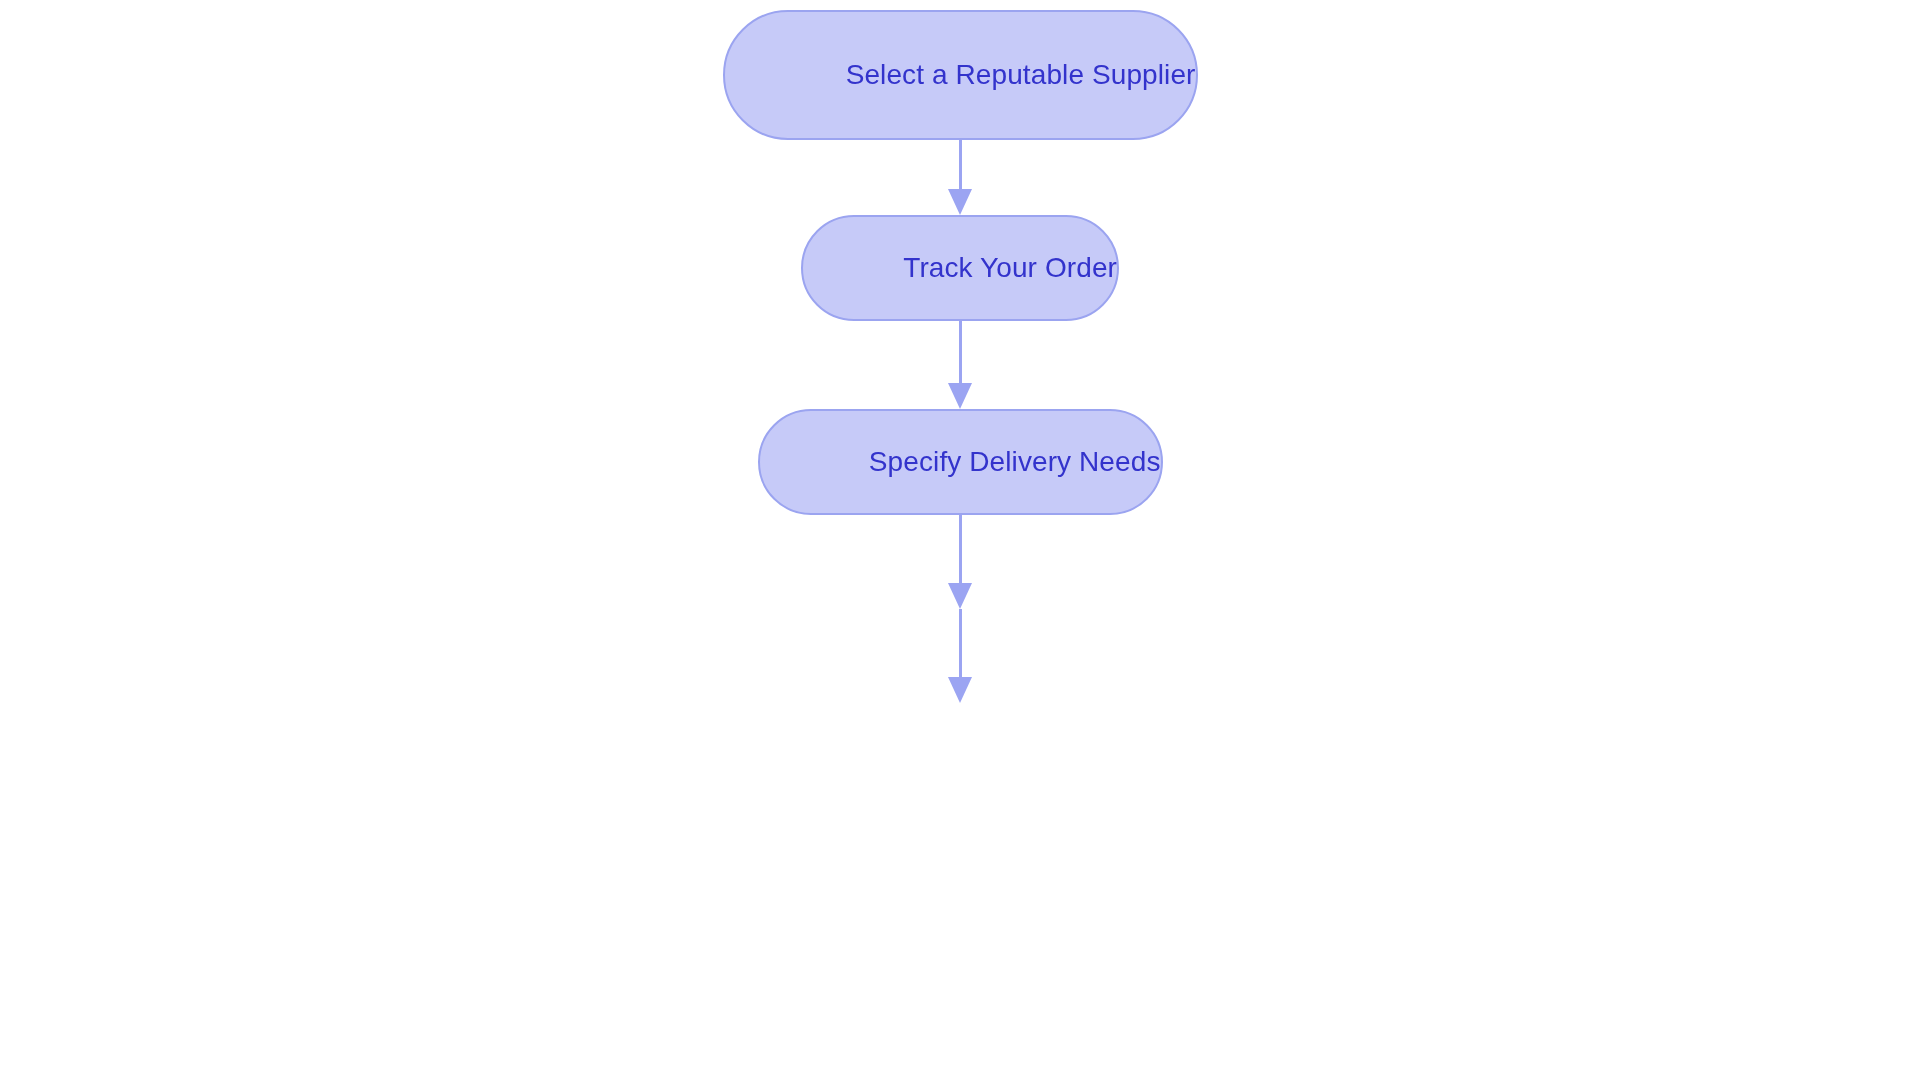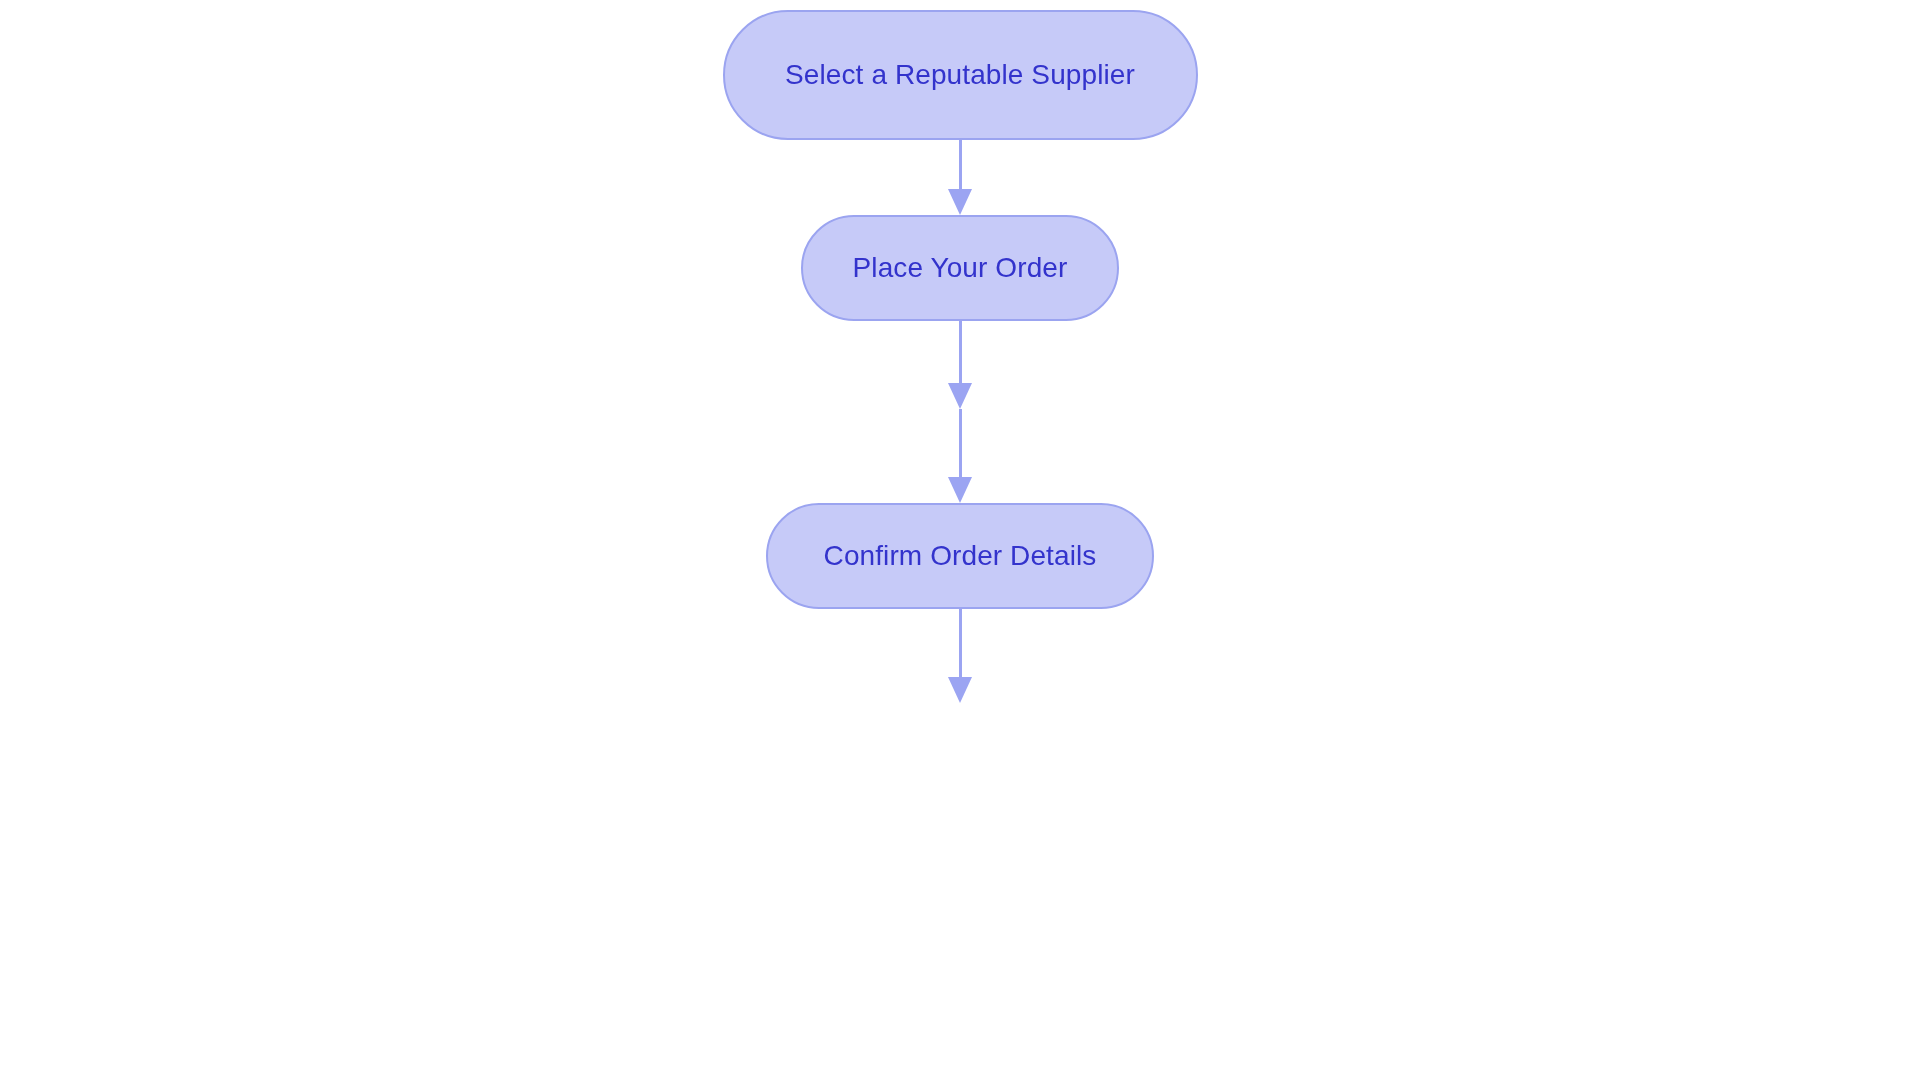--- a/index.html
+++ b/index.html
@@ -32,21 +32,21 @@
     display: flex;
     flex-direction: column;
     align-items: center;
   }
 
   
   .flow-node {
     box-sizing: border-box;
     display: flex;
     align-items: center;
-    justify-content: center;
+    justify-content: flex-end;
     background: #c6caf8;
     border: 2px solid #9ba4f0;
     border-radius: 9999px;
     color: #3333cc;
     flex: 0 0 auto;
   }
 
   .flow-node-label {
     font-size: 28px;
     line-height: 1;
@@ -89,37 +89,37 @@
     <div class="flow-node" style="width:475px;height:130px;margin-top:10px;">
       <span class="flow-node-label">Select a Reputable Supplier</span>
     </div>
 
     <div class="flow-connector" style="height:75px;">
       <div class="connector-line"></div>
       <div class="connector-arrowhead"></div>
     </div>
 
     <div class="flow-node" style="width:318px;height:106px;">
-      <span class="flow-node-label">Place Your Order</span>
+      <span class="flow-node-label">Track Your Order</span>
     </div>
 
     <div class="flow-connector" style="height:88px;">
       <div class="connector-line"></div>
       <div class="connector-arrowhead"></div>
     </div>
 
+    <div class="flow-node" style="width:405px;height:106px;">
+      <span class="flow-node-label">Specify Delivery Needs</span>
+    </div>
 
     <div class="flow-connector" style="height:94px;">
       <div class="connector-line"></div>
       <div class="connector-arrowhead"></div>
     </div>
 
-    <div class="flow-node" style="width:388px;height:106px;">
-      <span class="flow-node-label">Confirm Order Details</span>
-    </div>
 
     <div class="flow-connector" style="height:94px;">
       <div class="connector-line"></div>
       <div class="connector-arrowhead"></div>
     </div>
 
 
   </div>
 </div>
 

